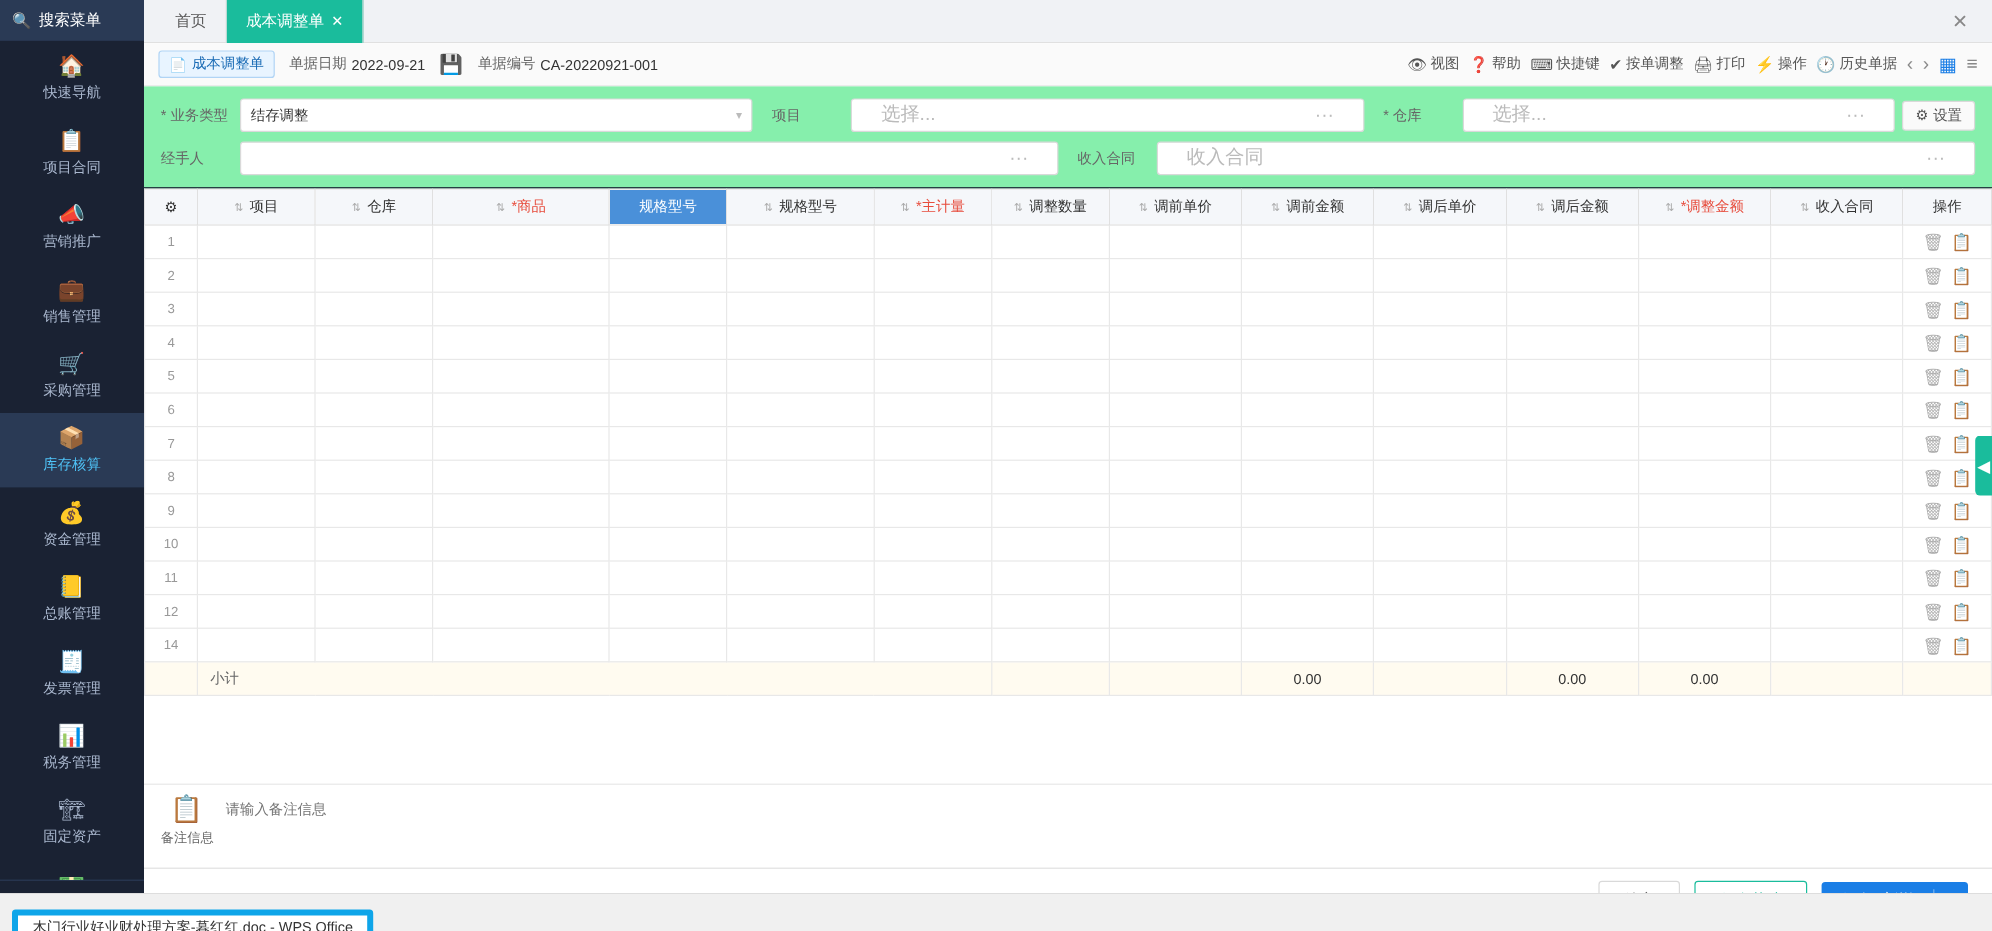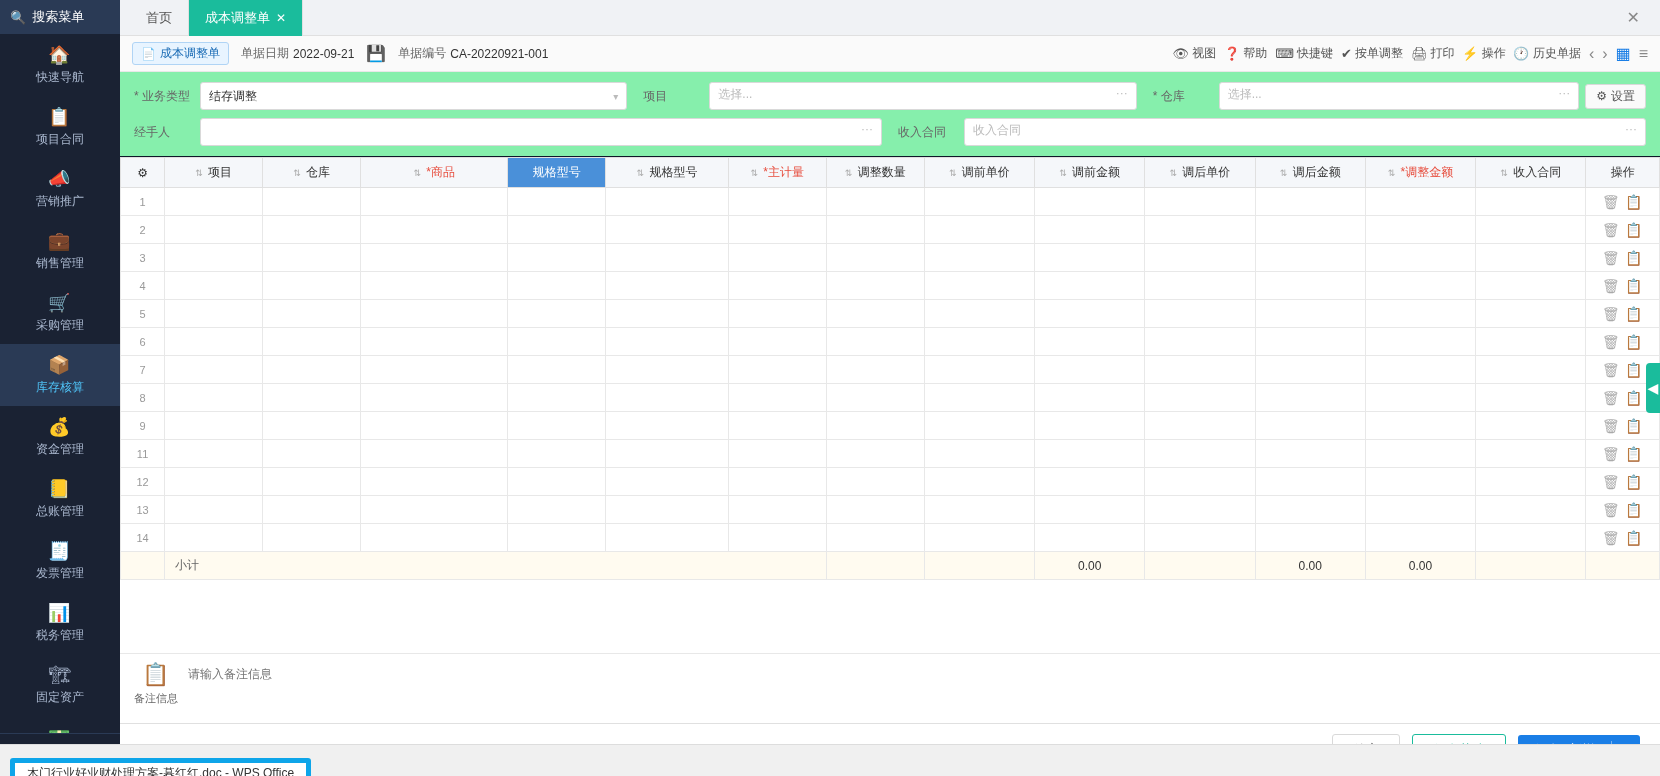--- a/index.html
+++ b/index.html
@@ -182,25 +182,25 @@
     }
     .field-group .field-label {
       font-size: 12px;
       color: #666;
       white-space: nowrap;
       min-width: 60px;
     }
     .field-input {
       flex: 1;
       display: flex;
-      align-items: flex-start;
+      align-items: flex-end;
       border: 1px solid #d9d9d9;
       border-radius: 3px;
-      padding: 3px 8px;
-      font-size: 12px;
+      padding: 3px 24px;
+      font-size: 16px;
       color: #333;
       background: #fff;
       min-width: 160px;
       height: 28px;
     }
     .field-input .dots { color: #bbb; margin-left: auto; }
     .field-select {
       flex: 1;
       display: flex;
       align-items: center;
@@ -851,20 +851,42 @@
               <td></td>
               <td></td>
               <td class="action-col">
       <div class="action-icons">
         <span class="action-icon" title="删除">🗑</span>
         <span class="action-icon" title="复制">📋</span>
       </div>
     </td>
             </tr>
             <tr>
+              <td class="row-num">10</td>
+              <td></td>
+              <td></td>
+              <td></td>
+              <td></td>
+              <td></td>
+              <td></td>
+              <td></td>
+              <td></td>
+              <td></td>
+              <td></td>
+              <td></td>
+              <td></td>
+              <td></td>
+              <td class="action-col">
+      <div class="action-icons">
+        <span class="action-icon" title="删除">🗑</span>
+        <span class="action-icon" title="复制">📋</span>
+      </div>
+    </td>
+            </tr>
+            <tr>
               <td class="row-num">11</td>
               <td></td>
               <td></td>
               <td></td>
               <td></td>
               <td></td>
               <td></td>
               <td></td>
               <td></td>
               <td></td>
@@ -874,42 +896,20 @@
               <td></td>
               <td class="action-col">
       <div class="action-icons">
         <span class="action-icon" title="删除">🗑</span>
         <span class="action-icon" title="复制">📋</span>
       </div>
     </td>
             </tr>
             <tr>
               <td class="row-num">12</td>
-              <td></td>
-              <td></td>
-              <td></td>
-              <td></td>
-              <td></td>
-              <td></td>
-              <td></td>
-              <td></td>
-              <td></td>
-              <td></td>
-              <td></td>
-              <td></td>
-              <td></td>
-              <td class="action-col">
-      <div class="action-icons">
-        <span class="action-icon" title="删除">🗑</span>
-        <span class="action-icon" title="复制">📋</span>
-      </div>
-    </td>
-            </tr>
-            <tr>
-              <td class="row-num">13</td>
               <td></td>
               <td></td>
               <td></td>
               <td></td>
               <td></td>
               <td></td>
               <td></td>
               <td></td>
               <td></td>
               <td></td>

